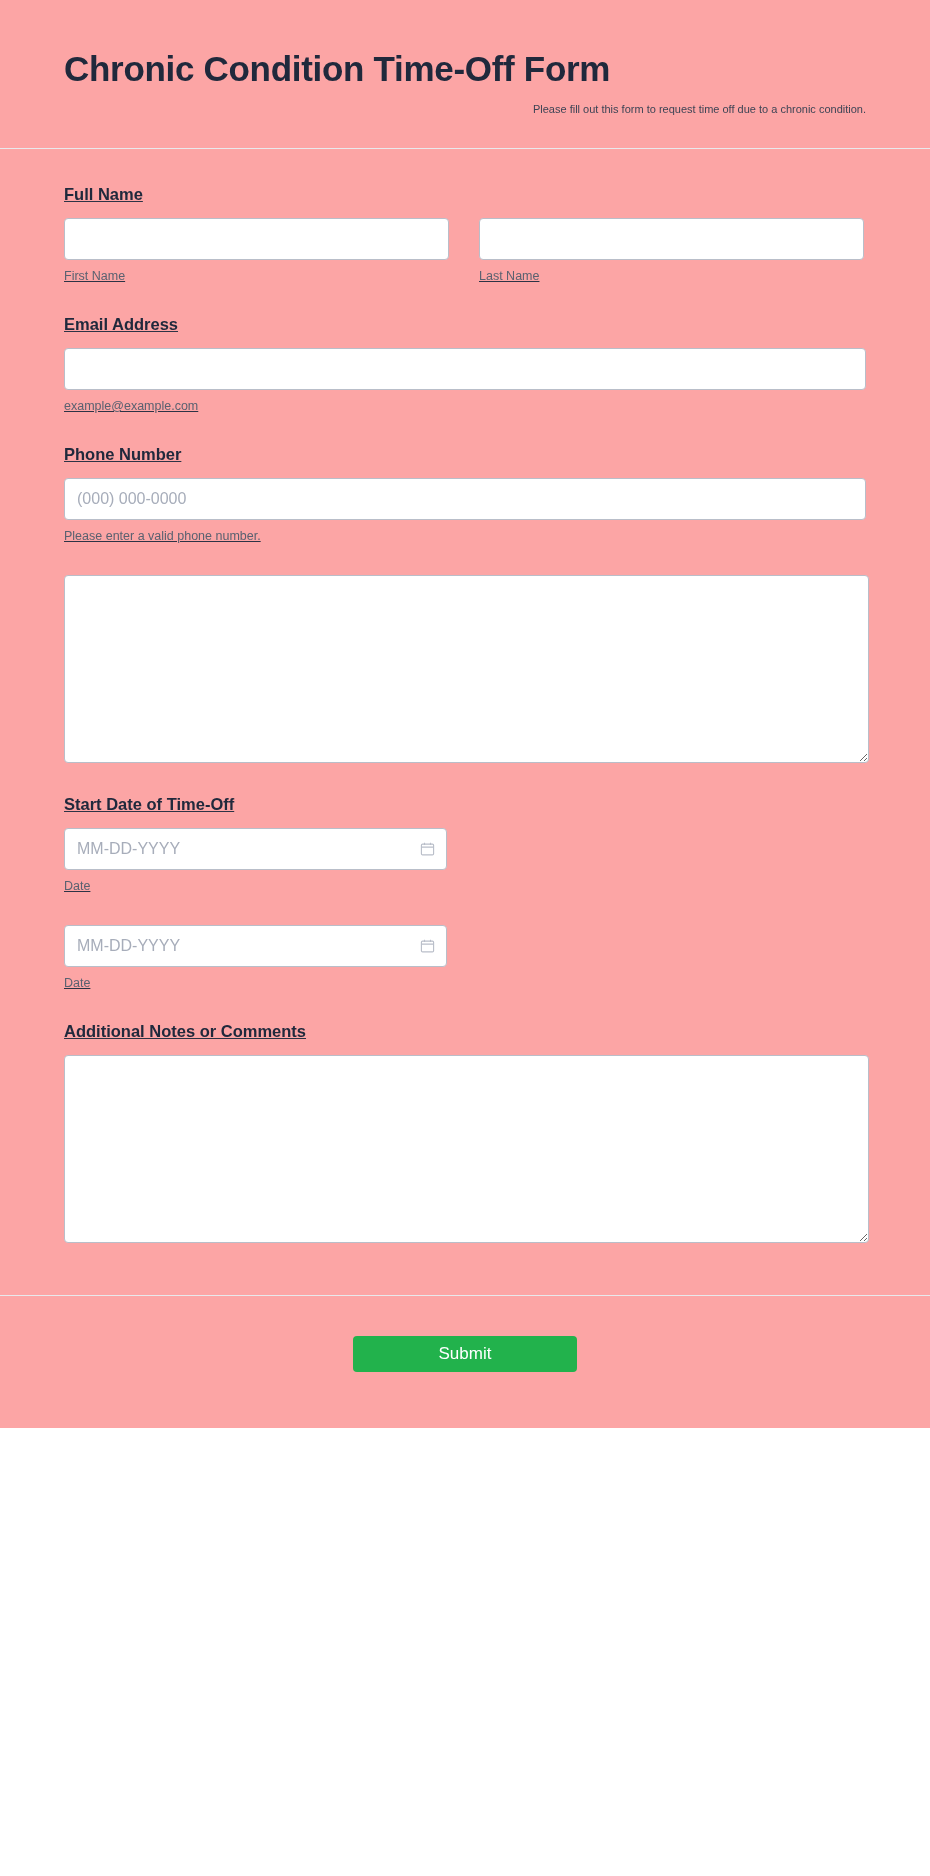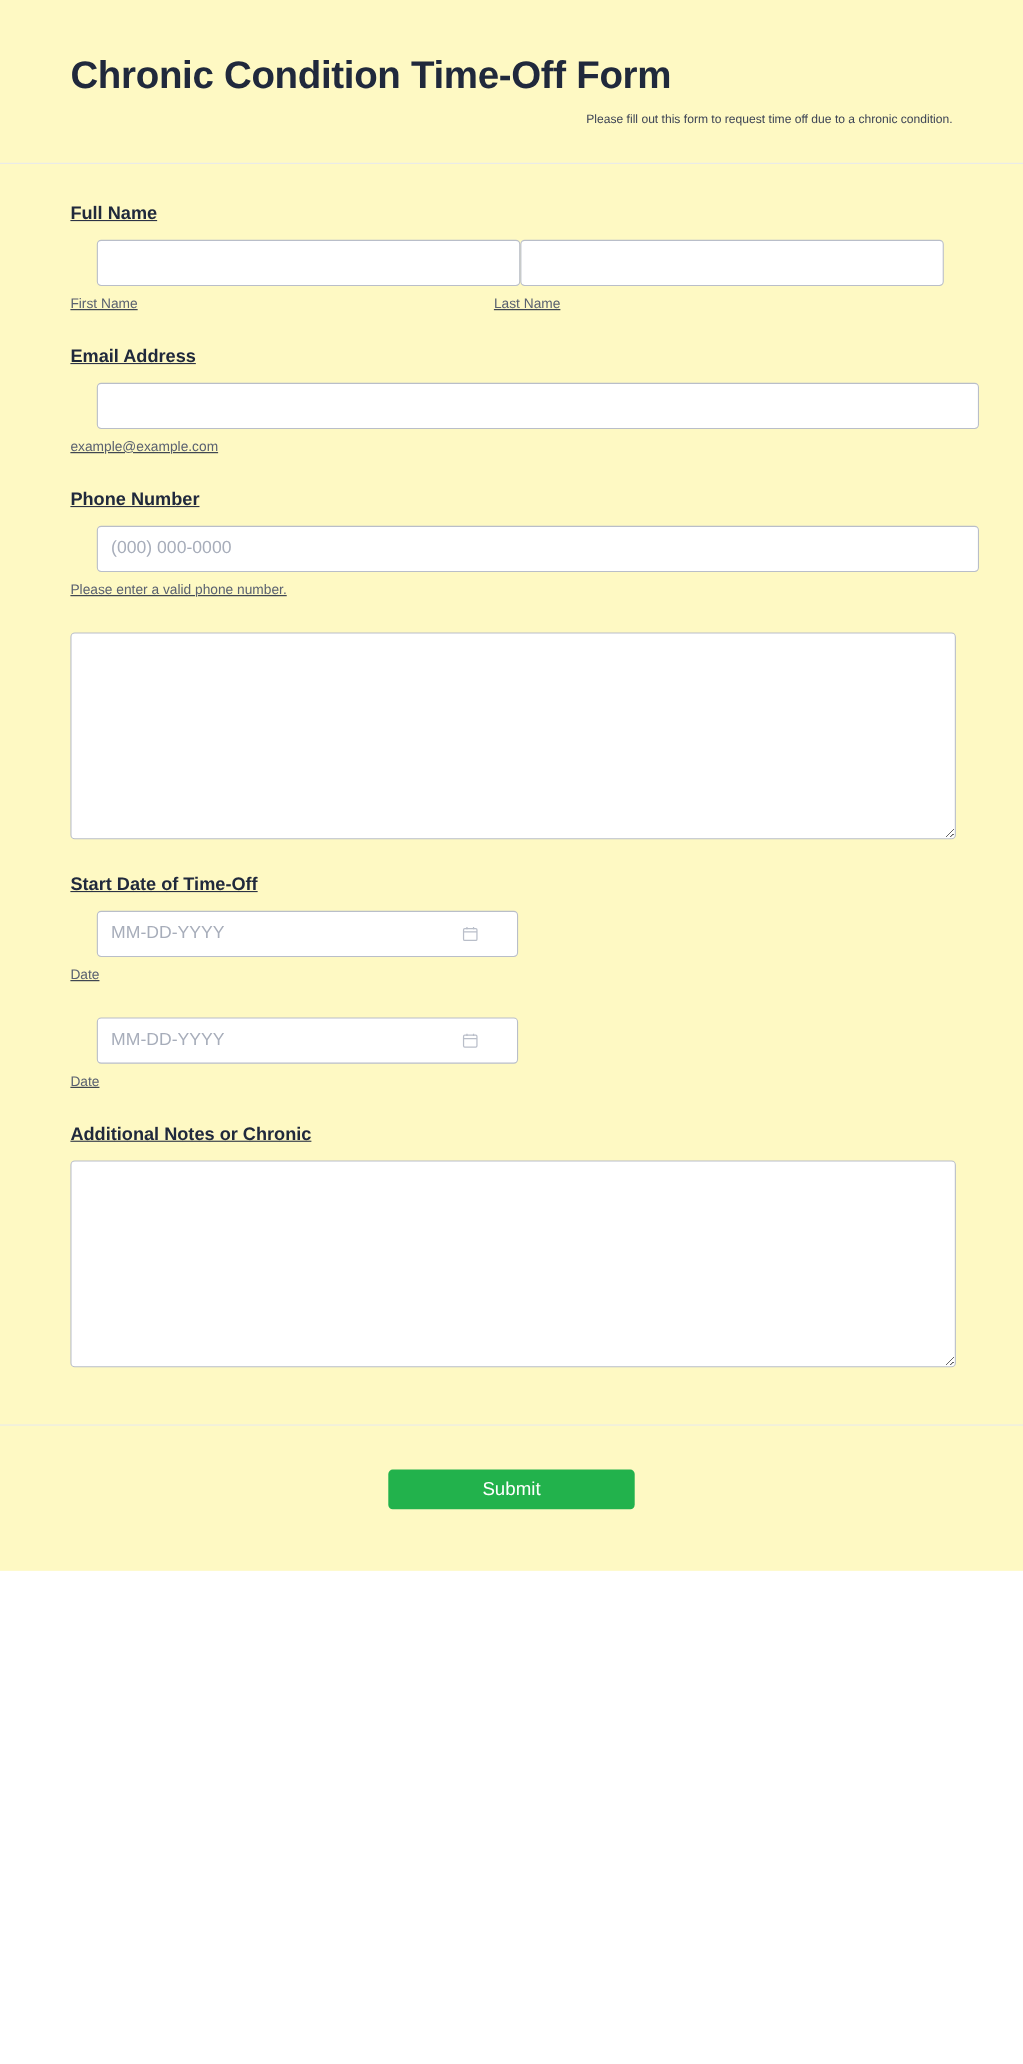--- a/index.html
+++ b/index.html
@@ -10,21 +10,21 @@
   }
   body {
     width: 930px;
     min-height: 1876px;
     font-family: "Liberation Sans", sans-serif;
     color: #2c3345;
   }
   .form-wrap {
     width: 930px;
     margin: 0 auto;
-    background: #fef9c3;
+    background: #fca5a5;
   }
   
   .form-header {
     padding: 48px 64px 30px 64px;
     border-bottom: 1px solid #e8e9ec;
   }
   .form-title {
     font-size: 35px;
     line-height: 1.2;
     font-weight: bold;
@@ -55,39 +55,39 @@
     display: block;
   }
   .sub-label {
     font-size: 12.5px;
     color: #5a6170;
     margin-top: 9px;
     display: block;
   }
   .input-row {
     display: flex;
+    gap: 30px;
   }
   .input-col {
     width: 385px;
   }
   input[type="text"],
   textarea {
     width: 100%;
     font-family: "Liberation Sans", sans-serif;
     font-size: 16px;
     color: #2c3345;
     background: #ffffff;
     border: 1px solid #b9bec9;
     border-radius: 4px;
     padding: 10px 12px;
     outline: none;
   }
   input[type="text"] {
     height: 42px;
-    margin-left: 24px;
   }
   input::placeholder,
   textarea::placeholder {
     color: #a7adba;
   }
   .input-sm { width: 385px; }
   .input-md { width: 383px; }
   textarea {
     width: 805px;
     height: 188px;
@@ -196,21 +196,21 @@
             <line x1="1.5" y1="6" x2="14.5" y2="6"></line>
             <line x1="4.8" y1="1.4" x2="4.8" y2="3.6"></line>
             <line x1="11.2" y1="1.4" x2="11.2" y2="3.6"></line>
           </svg>
         </span>
       </div>
       <span class="sub-label">Date</span>
     </div>
 
     <div class="field-block">
-      <label class="field-label">Additional Notes or Chronic</label>
+      <label class="field-label">Additional Notes or Comments</label>
       <textarea placeholder="" style=""></textarea>
     </div>
 
   </div>
 
   <div class="form-footer">
     <button class="submit-btn">Submit</button>
   </div>
 
 </div>

